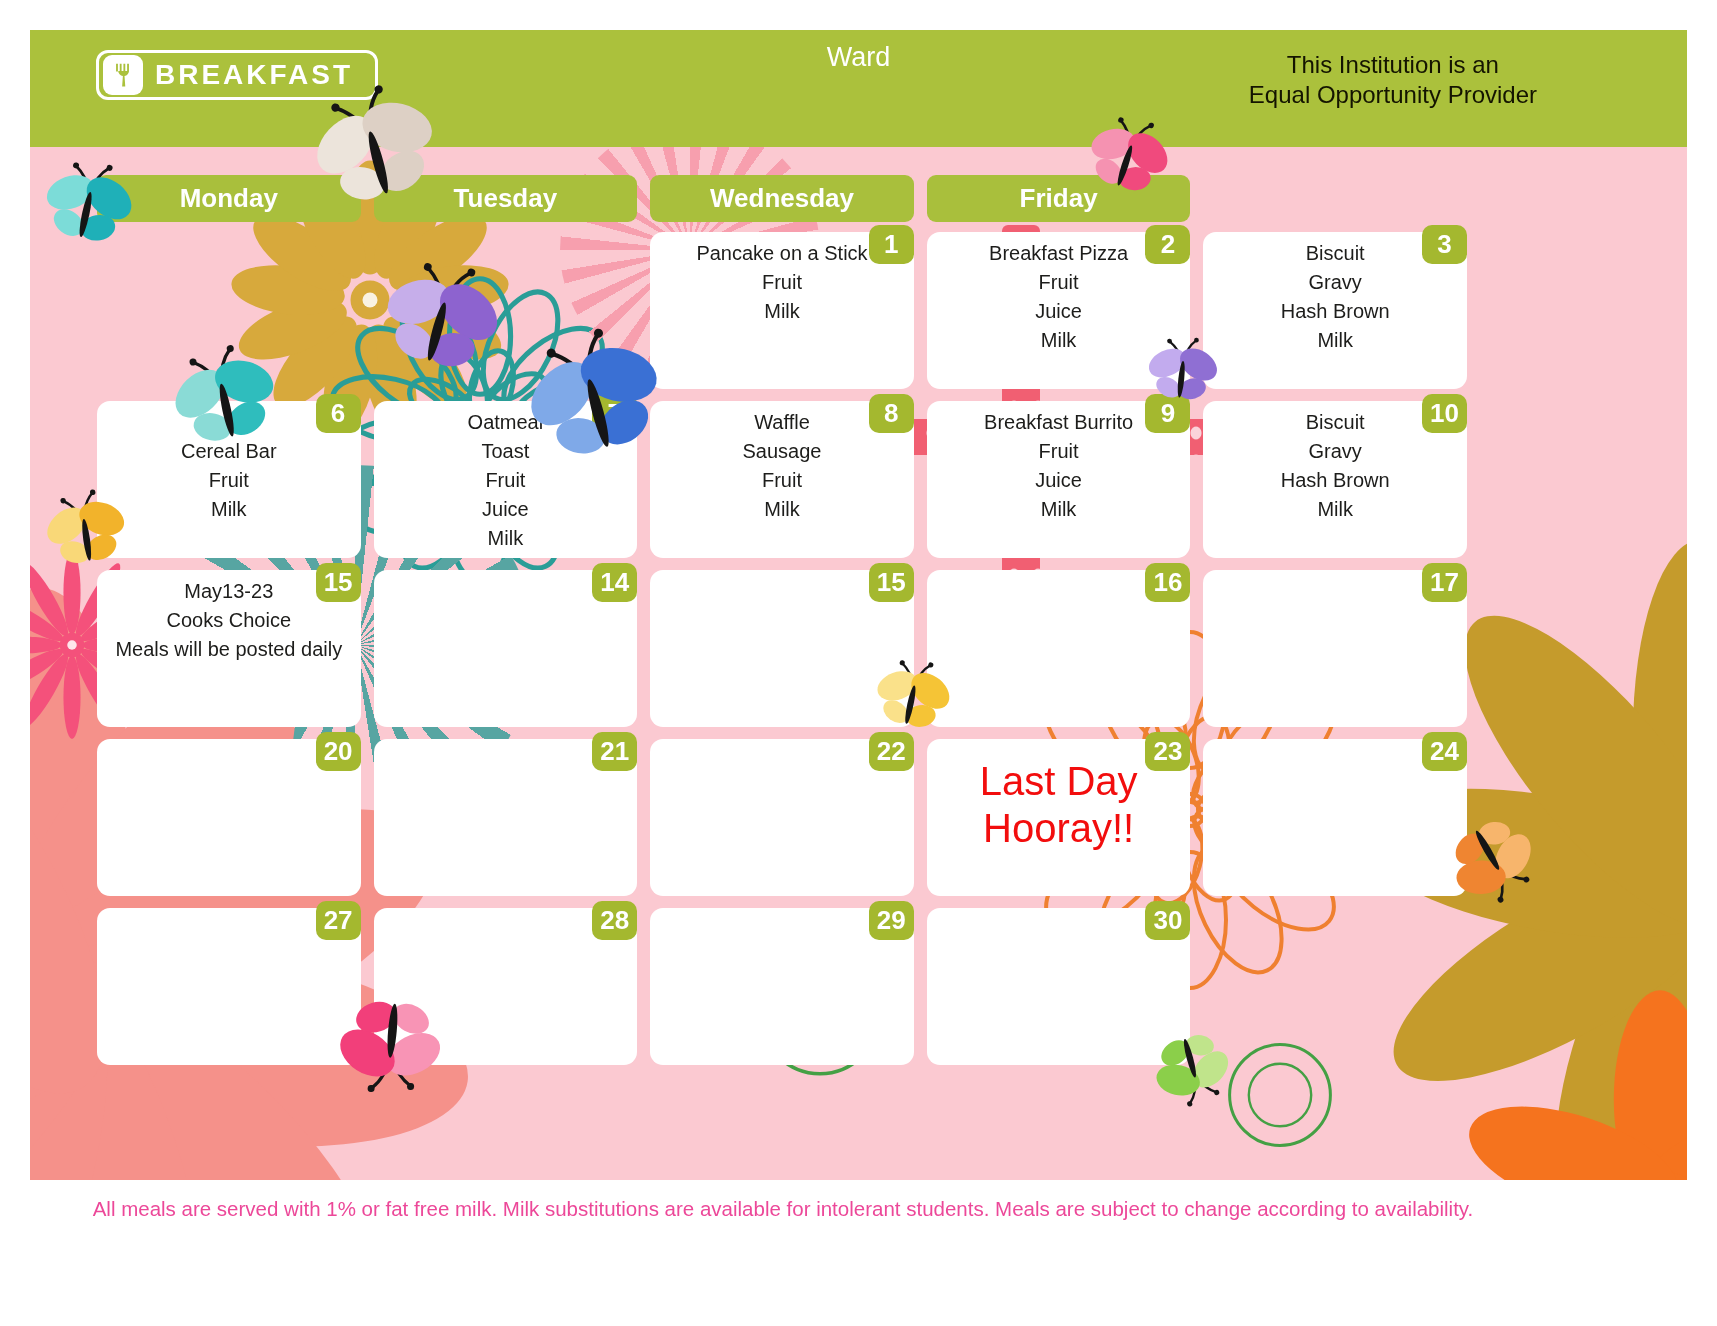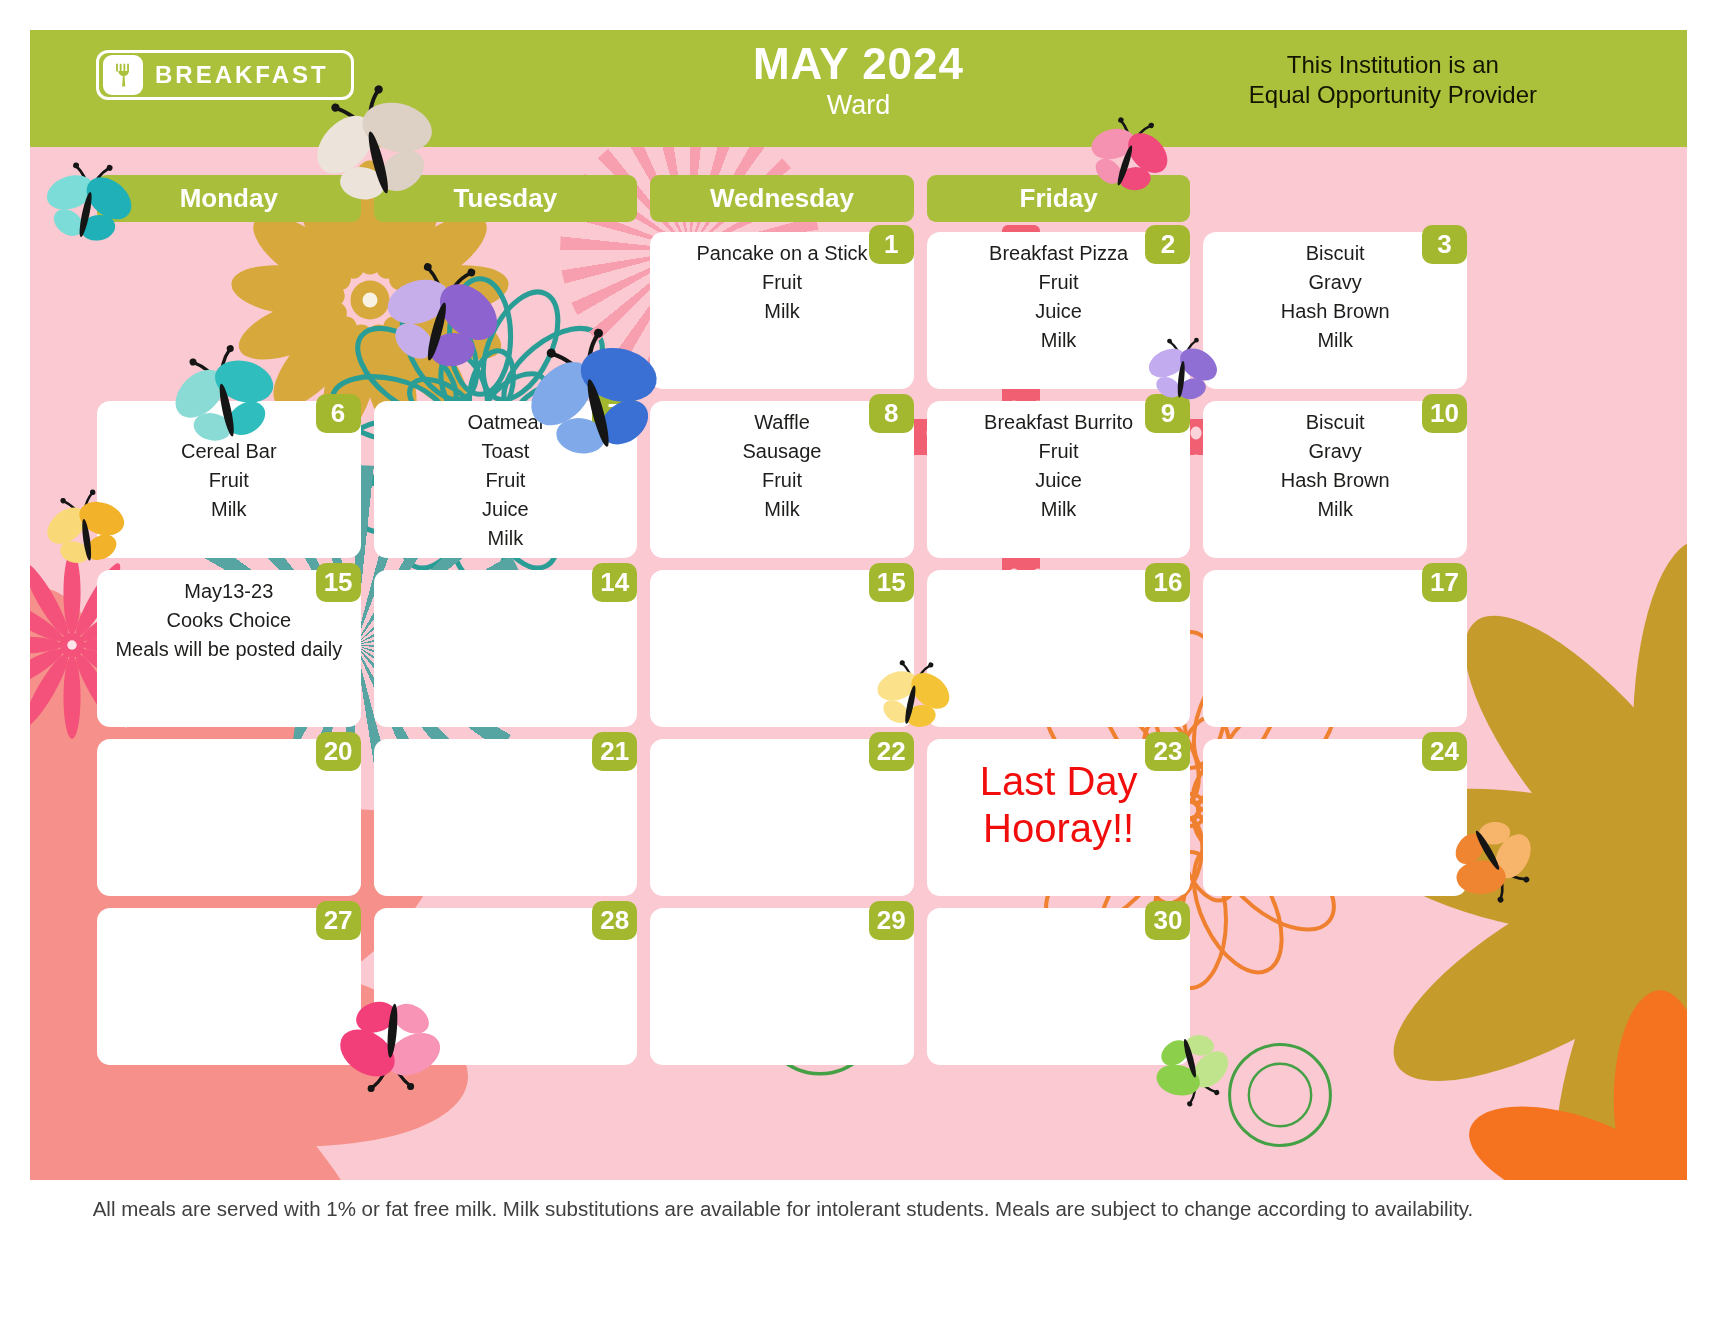--- a/index.html
+++ b/index.html
@@ -7,21 +7,21 @@
         font-family:"Liberation Sans",sans-serif;margin:0 auto;}
 
   
   .header{position:absolute;left:30px;top:30px;width:1657px;height:117px;
           background:var(--header-green,#abc13c);z-index:2;}
   .logo{position:absolute;left:66px;top:20px;height:50px;border:3px solid #fff;border-radius:12px;
         display:flex;align-items:center;gap:12px;padding:3px 22px 3px 4px;box-sizing:border-box;}
   .logo-fork-box{width:40px;height:40px;background:#fff;border-radius:9px;display:flex;
         align-items:center;justify-content:center;}
   .logo-fork-box svg{width:26px;height:26px;}
-  .logo-text{color:#fff;font-weight:bold;font-size:24px;letter-spacing:3px;}
+  .logo-text{color:#fff;font-weight:bold;font-size:28px;letter-spacing:3px;}
   .title-block{position:absolute;left:50%;top:10px;transform:translateX(-50%);text-align:center;color:#fff;}
   .title{font-size:44px;font-weight:bold;letter-spacing:1px;line-height:48px;}
   .subtitle{font-size:27px;line-height:34px;}
   .eop{position:absolute;right:150px;top:20px;text-align:center;color:#141400;
        font-size:24px;line-height:30px;}
 
   
   .body{position:absolute;left:30px;top:147px;width:1657px;height:1033px;
         background:var(--background-pink,#fbc9d1);overflow:hidden;z-index:1;}
 
@@ -37,21 +37,21 @@
         color:var(--text-black,#1d1d1b);}
   .cell.blank{background:transparent;}
   .badge{position:absolute;top:-7px;right:0px;min-width:45px;height:39px;padding:0 4px;
         box-sizing:border-box;background:var(--badge-green,#a4b82f);border-radius:10px;
         color:#fff;font-weight:bold;font-size:26px;display:flex;align-items:center;justify-content:center;}
   .cell.red .menu{padding-top:12px;}
   .cell.red .line{color:var(--special-red,#f20d0d);font-size:40px;line-height:47px;}
 
   
   .footer{position:absolute;left:60px;top:1197px;width:1446px;text-align:center;
-        font-size:20.5px;color:#404040;z-index:2;}
+        font-size:20.5px;color:#ec4899;z-index:2;}
 
   
   .deco{position:absolute;display:block;pointer-events:none;}
   .deco svg{display:block;width:100%;height:100%;overflow:visible;}
   .deco-flower{z-index:1;}          
   .deco-butterfly{z-index:6;}       
 </style>
 </head>
 <body>
 
@@ -61,21 +61,20 @@
     <div class="logo">
       <span class="logo-fork-box">
         <svg viewBox="0 0 24 24" aria-hidden="true">
           <path fill="#abc13c" d="M5.6 1.5h1.7v7.2H5.6zM9 1.5h1.7v7.2H9zM12.4 1.5h1.7v7.2h-1.7zM15.8 1.5h1.7v7.2h-1.7z"></path>
           <path fill="#abc13c" d="M5.6 8.2h11.9c0 2.4-1.7 4.3-4.1 4.7l.7 9.6h-2.9l.7-9.6c-2.4-.4-4.3-2.3-4.3-4.7z"></path>
         </svg>
       </span>
       <span class="logo-text">BREAKFAST</span>
     </div>
     <div class="title-block">
-      <div class="title">MAY 2024</div>
       <div class="subtitle">Ward</div>
     </div>
     <div class="eop">
       <div>This Institution is an</div>
       <div>Equal Opportunity Provider</div>
     </div>
   </div>
 
   <div class="body">
 

